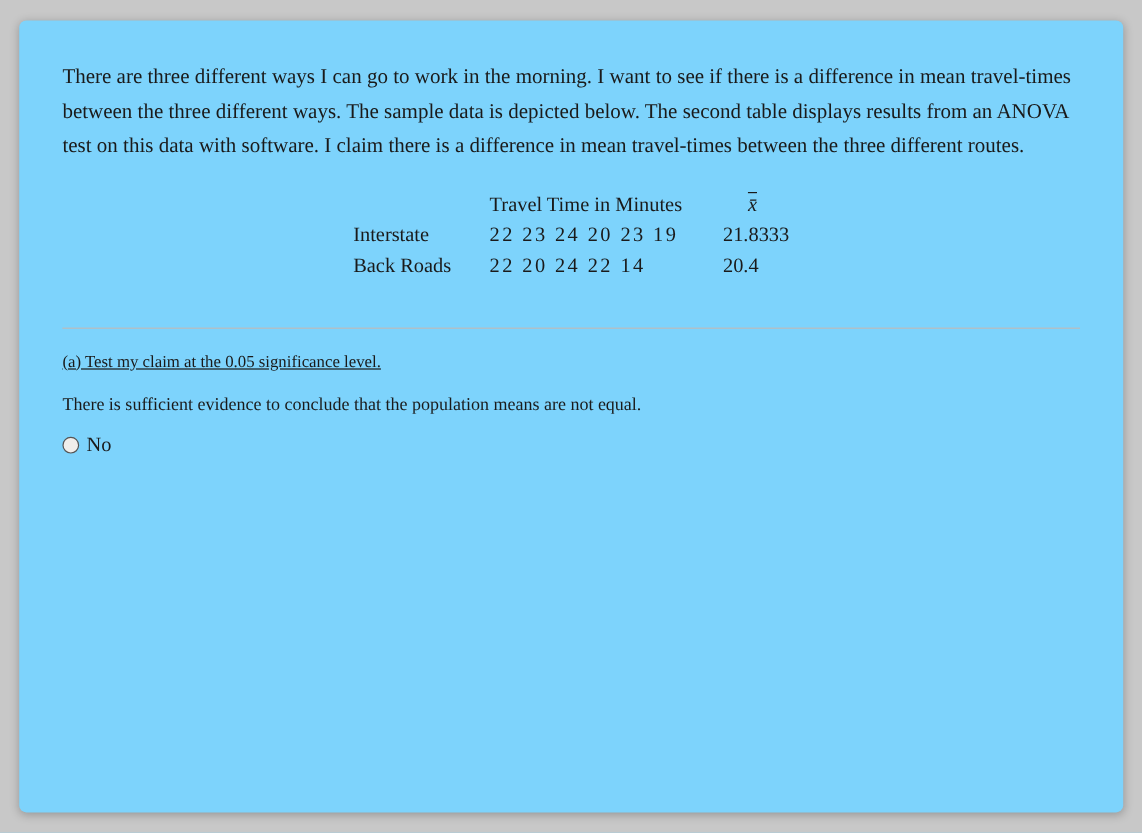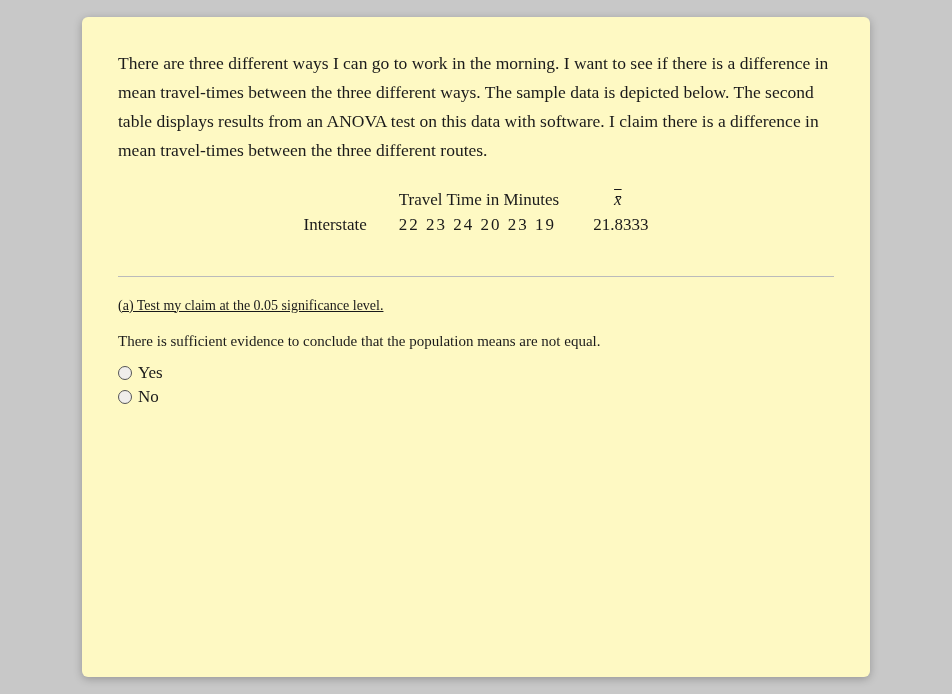--- a/index.html
+++ b/index.html
@@ -11,22 +11,22 @@
     body {
       background-color: #c8c8c8;
       display: flex;
       justify-content: center;
       align-items: center;
       min-height: 100vh;
       font-family: Georgia, 'Times New Roman', serif;
     }
 
     .card {
-      background-color: #fef9c3;
-      width: 788px;
+      background-color: #7dd3fc;
+      width: 920px;
       min-height: 660px;
       border-radius: 6px;
       padding: 32px 36px 28px 36px;
       box-shadow: 0 2px 8px rgba(0,0,0,0.25);
     }
 
     .intro-text {
       font-size: 17.5px;
       line-height: 1.65;
       color: #1a1a1a;
@@ -165,34 +165,35 @@
           <th>Travel Time in Minutes</th>
           <th><span style="font-style:italic; text-decoration: overline;">x̄</span></th>
         </tr>
       </thead>
       <tbody>
         <tr>
           <td class="route-name">Interstate</td>
           <td class="values">22  23  24  20  23  19</td>
           <td class="mean">21.8333</td>
         </tr>
+        <tr>
+          <td class="route-name">Back Roads</td>
+          <td class="values">22  20  24  22  14</td>
+          <td class="mean">20.4</td>
+        </tr>
       </tbody>
     </table>
 
   </div>
 
   <hr class="divider">
 
   <p class="question-text">(a) Test my claim at the 0.05 significance level.</p>
 
   <p class="answer-text">There is sufficient evidence to conclude that the population means are not equal.</p>
 
   <div class="options">
     <div class="option-item">
       <span class="radio-circle"></span>
-      <span>Yes</span>
-    </div>
-    <div class="option-item">
-      <span class="radio-circle"></span>
       <span>No</span>
     </div>
   </div>
 </div>
 
 </body></html>

